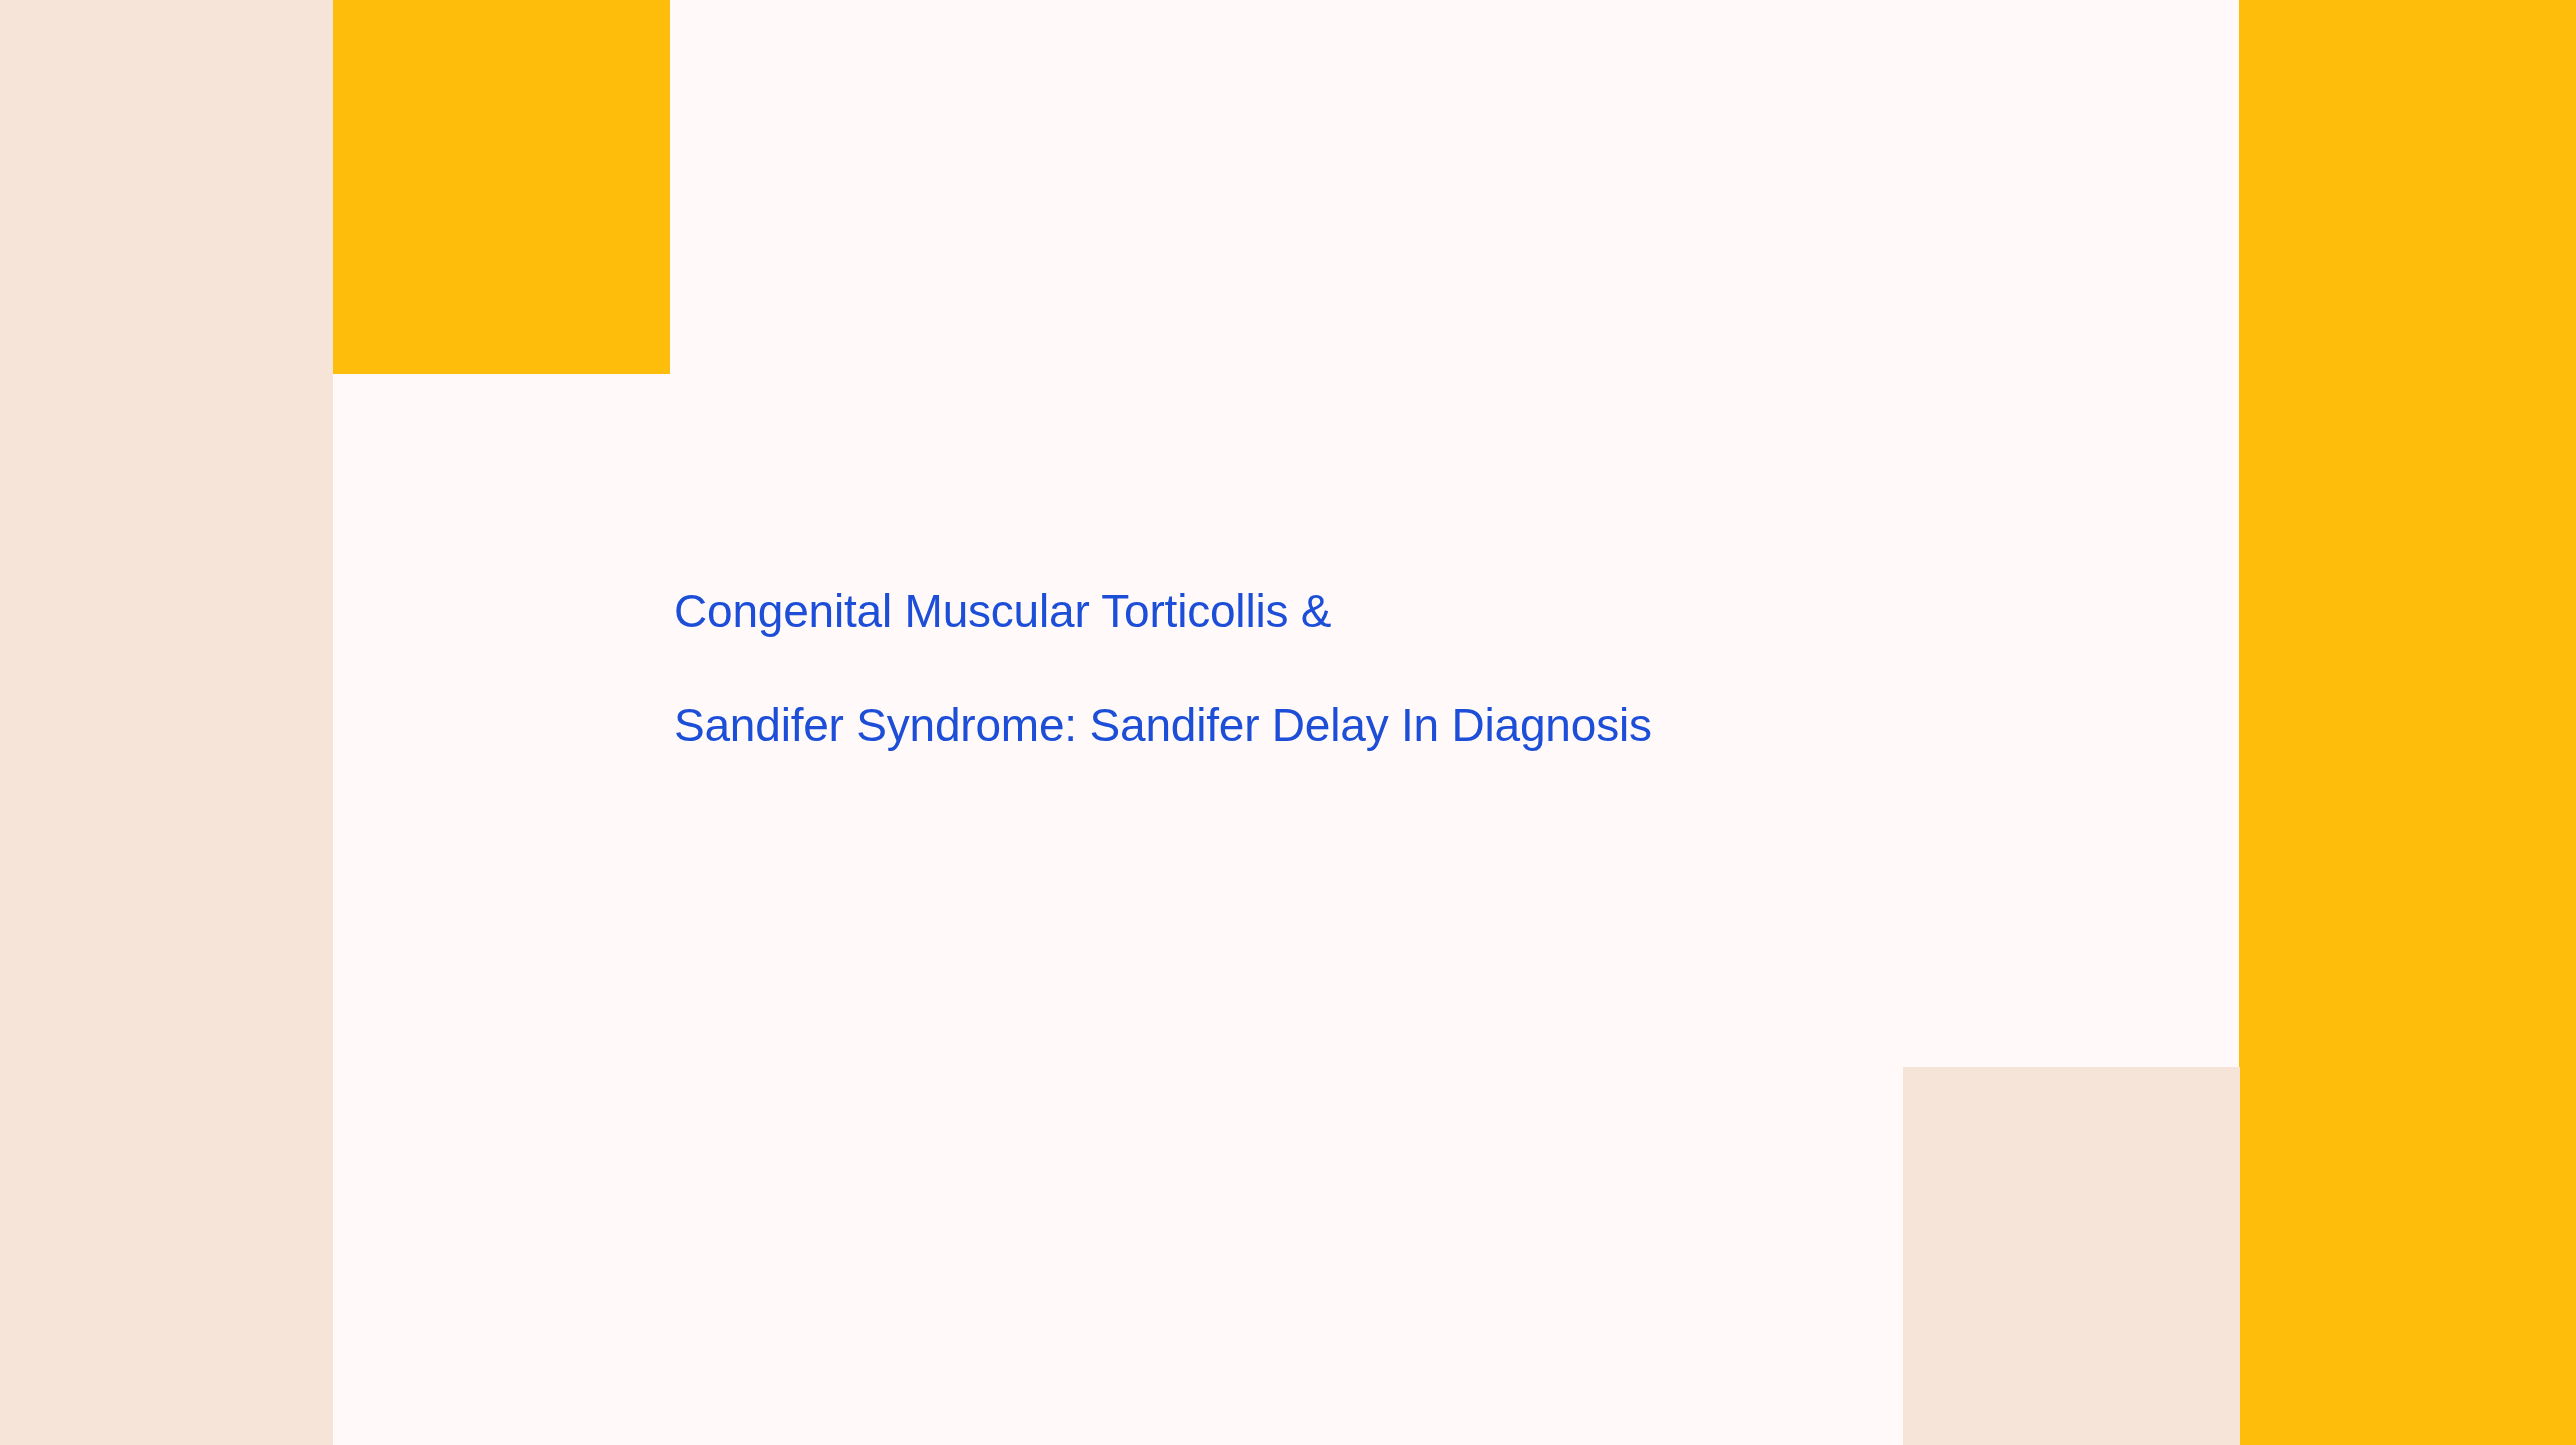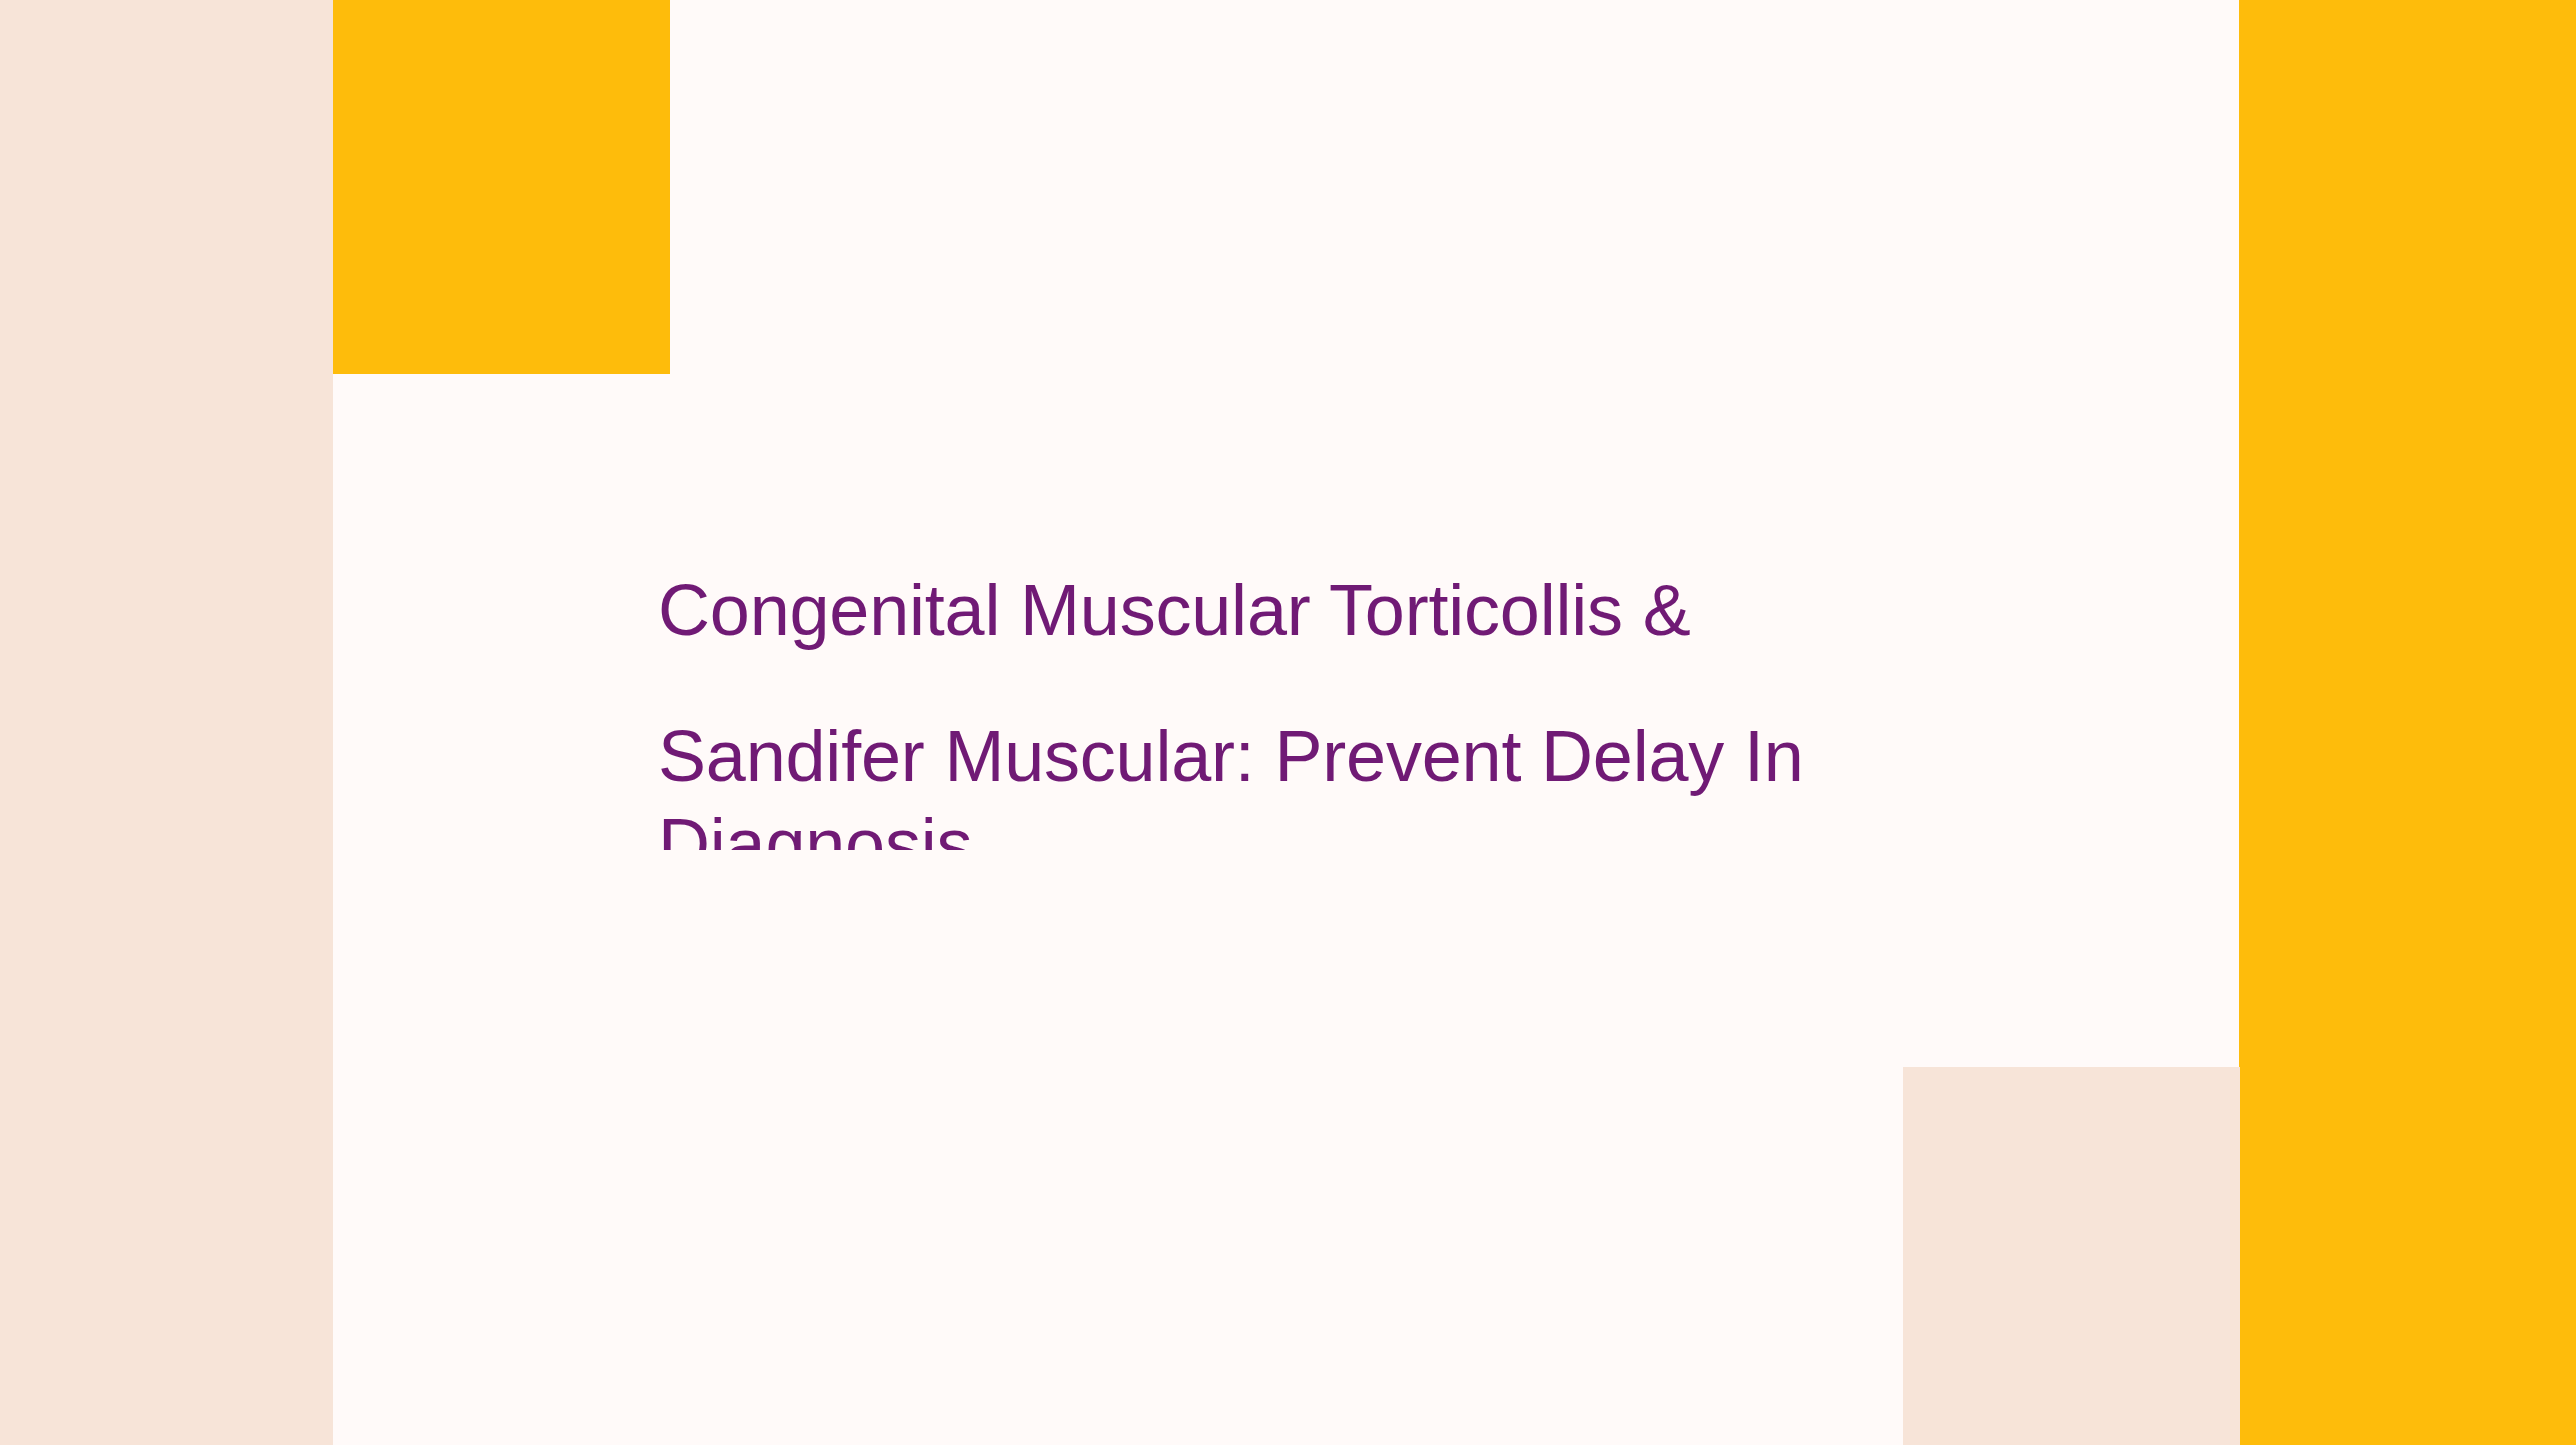--- a/index.html
+++ b/index.html
@@ -62,24 +62,24 @@
   .title-area {
     position: absolute;
     left: 658px;
     top: 567px;
     width: 1202px;
     height: 283px;
     overflow: hidden;
   }
 
   .title-line {
-    margin: 0;
-    color: #701a75;
+    margin: 16px;
+    color: #1d4ed8;
     font-family: "Liberation Sans", sans-serif;
-    font-size: 72px;
+    font-size: 46px;
     font-weight: 400;
     line-height: 1.22;
     letter-spacing: -0.2px;
     white-space: pre-wrap;
   }
 
   .title-line.line-one {
     margin-bottom: 58px;
   }
 </style>
@@ -91,17 +91,17 @@
   <div class="shape left-beige-column"></div>
 
   <div class="shape top-yellow-block"></div>
 
   <div class="shape right-yellow-bar"></div>
 
   <div class="shape bottom-right-beige-block"></div>
 
   <div class="title-area">
     <p class="title-line line-one">Congenital Muscular Torticollis &amp;</p>
-    <p class="title-line line-two">Sandifer Muscular: Prevent Delay In Diagnosis</p>
+    <p class="title-line line-two">Sandifer Syndrome: Sandifer Delay In Diagnosis</p>
   </div>
 
 </div>
 
 
 </body></html>

